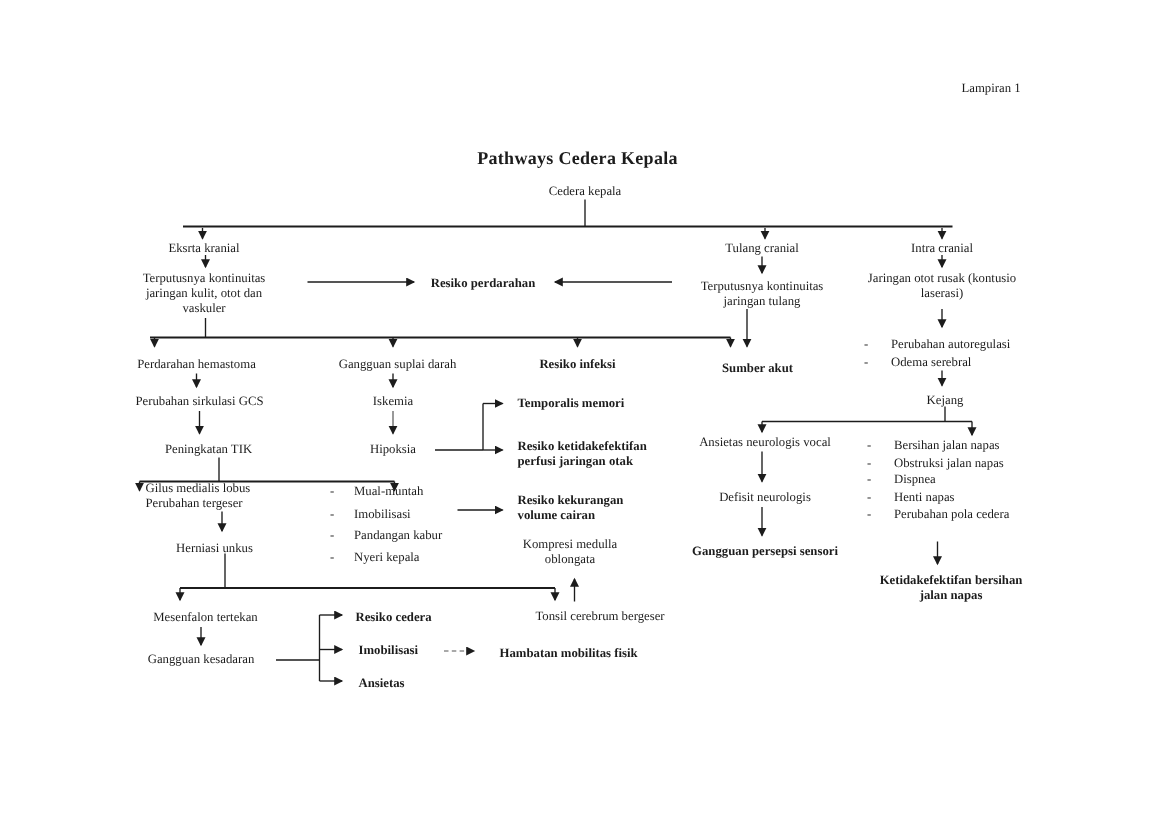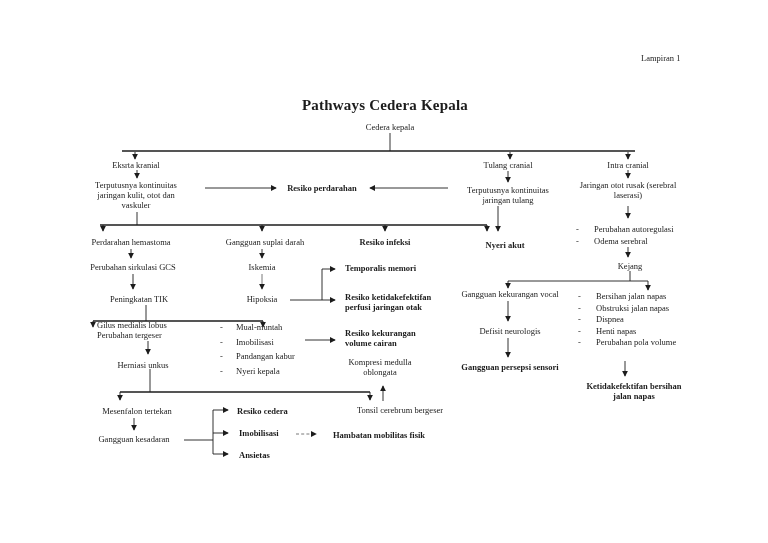--- a/index.html
+++ b/index.html
@@ -2,21 +2,21 @@
 <html><head>
 <meta charset="utf-8">
 <style>
   html,body{margin:0;padding:0;background:#fff;}
   .page{position:relative;width:768px;height:466px;background:#ffffff;overflow:hidden;
         font-family:"Liberation Serif","DejaVu Serif",serif;color:#1c1c1c;}
   svg.wires{position:absolute;left:0;top:0;pointer-events:none;}
   .node{position:absolute;font-size:8.5px;line-height:10px;white-space:pre-line;}
   .center{transform:translateX(-50%);text-align:center;}
   .bold{font-weight:bold;}
-  .title{font-size:15px;font-weight:bold;letter-spacing:.2px;}
+  .title{font-size:12px;font-weight:bold;letter-spacing:.2px;}
   .blist{position:absolute;font-size:8.5px;line-height:10px;}
   .brow{display:flex;align-items:flex-start;}
   .dash{flex:0 0 16px;}
   .w18 .dash{flex-basis:18px;}
   .intra .brow{height:12.3px;}
   .tik .brow{height:14.5px;}
   .napas .brow{height:11.6px;}
 </style>
 </head>
 <body>
@@ -96,27 +96,27 @@
   <div class="node center" style="left:390px;top:122px;">Cedera kepala</div>
   <div class="node center" style="left:136px;top:160px;">Eksrta kranial</div>
   <div class="node center" style="left:136px;top:180px;width:110px;">Terputusnya kontinuitas
 jaringan kulit, otot dan
 vaskuler</div>
   <div class="node center bold" style="left:322px;top:183px;">Resiko perdarahan</div>
   <div class="node center" style="left:508px;top:160px;">Tulang cranial</div>
   <div class="node center" style="left:508px;top:185px;width:110px;">Terputusnya kontinuitas
 jaringan tulang</div>
   <div class="node center" style="left:628px;top:160px;">Intra cranial</div>
-  <div class="node center" style="left:628px;top:180px;width:130px;">Jaringan otot rusak (serebral
+  <div class="node center" style="left:628px;top:180px;width:130px;">Jaringan otot rusak (kontusio
 laserasi)</div>
 
   <div class="node center" style="left:131px;top:237px;">Perdarahan hemastoma</div>
   <div class="node center" style="left:265px;top:237px;">Gangguan suplai darah</div>
   <div class="node center bold" style="left:385px;top:237px;">Resiko infeksi</div>
-  <div class="node center bold" style="left:505px;top:240px;">Nyeri akut</div>
+  <div class="node center bold" style="left:505px;top:240px;">Sumber akut</div>
 
   <div class="blist intra w18" style="left:576px;top:224px;">
     <div class="brow">
         <span class="dash">-</span>
         <span>Perubahan autoregulasi</span>
       </div>
     <div class="brow">
         <span class="dash">-</span>
         <span>Odema serebral</span>
       </div>
@@ -124,42 +124,42 @@
 
   <div class="node center" style="left:133px;top:262px;">Perubahan sirkulasi GCS</div>
   <div class="node center" style="left:262px;top:262px;">Iskemia</div>
   <div class="node bold" style="left:345px;top:263px;">Temporalis memori</div>
   <div class="node center" style="left:630px;top:261px;">Kejang</div>
 
   <div class="node center" style="left:139px;top:294px;">Peningkatan TIK</div>
   <div class="node center" style="left:262px;top:294px;">Hipoksia</div>
   <div class="node bold" style="left:345px;top:292px;">Resiko ketidakefektifan
 perfusi jaringan otak</div>
-  <div class="node center" style="left:510px;top:289px;">Gangguan kekurangan vocal</div>
+  <div class="node center" style="left:510px;top:289px;">Ansietas neurologis vocal</div>
 
   <div class="blist napas w18" style="left:578px;top:291px;">
     <div class="brow">
         <span class="dash">-</span>
         <span>Bersihan jalan napas</span>
       </div>
     <div class="brow">
         <span class="dash">-</span>
         <span>Obstruksi jalan napas</span>
       </div>
     <div class="brow">
         <span class="dash">-</span>
         <span>Dispnea</span>
       </div>
     <div class="brow">
         <span class="dash">-</span>
         <span>Henti napas</span>
       </div>
     <div class="brow">
         <span class="dash">-</span>
-        <span>Perubahan pola volume</span>
+        <span>Perubahan pola cedera</span>
       </div>
   </div>
 
   <div class="node" style="left:97px;top:320px;">Gilus medialis lobus
 Perubahan tergeser</div>
 
   <div class="blist tik" style="left:220px;top:322px;">
     <div class="brow">
         <span class="dash">-</span>
         <span>Mual-muntah</span>

